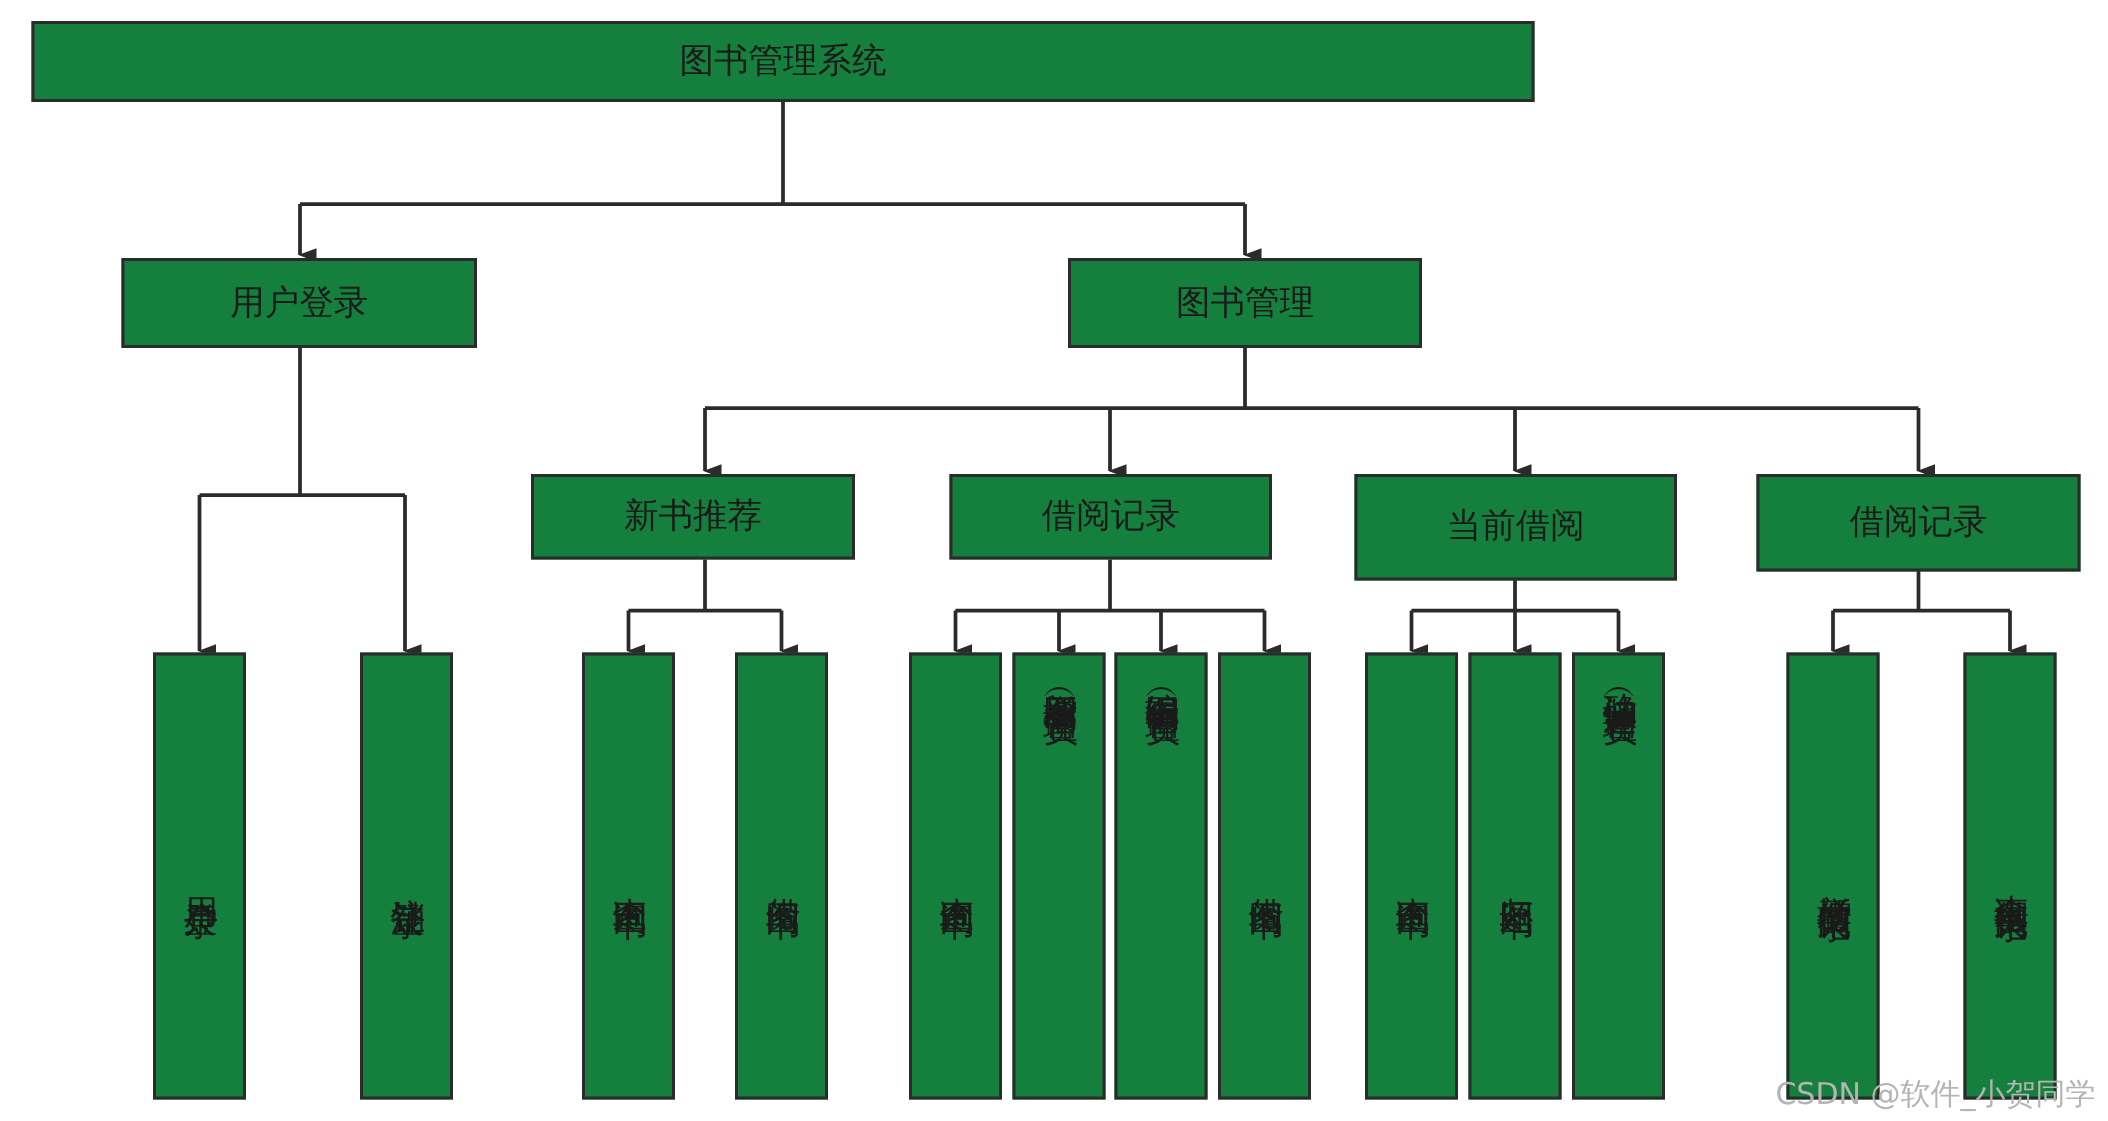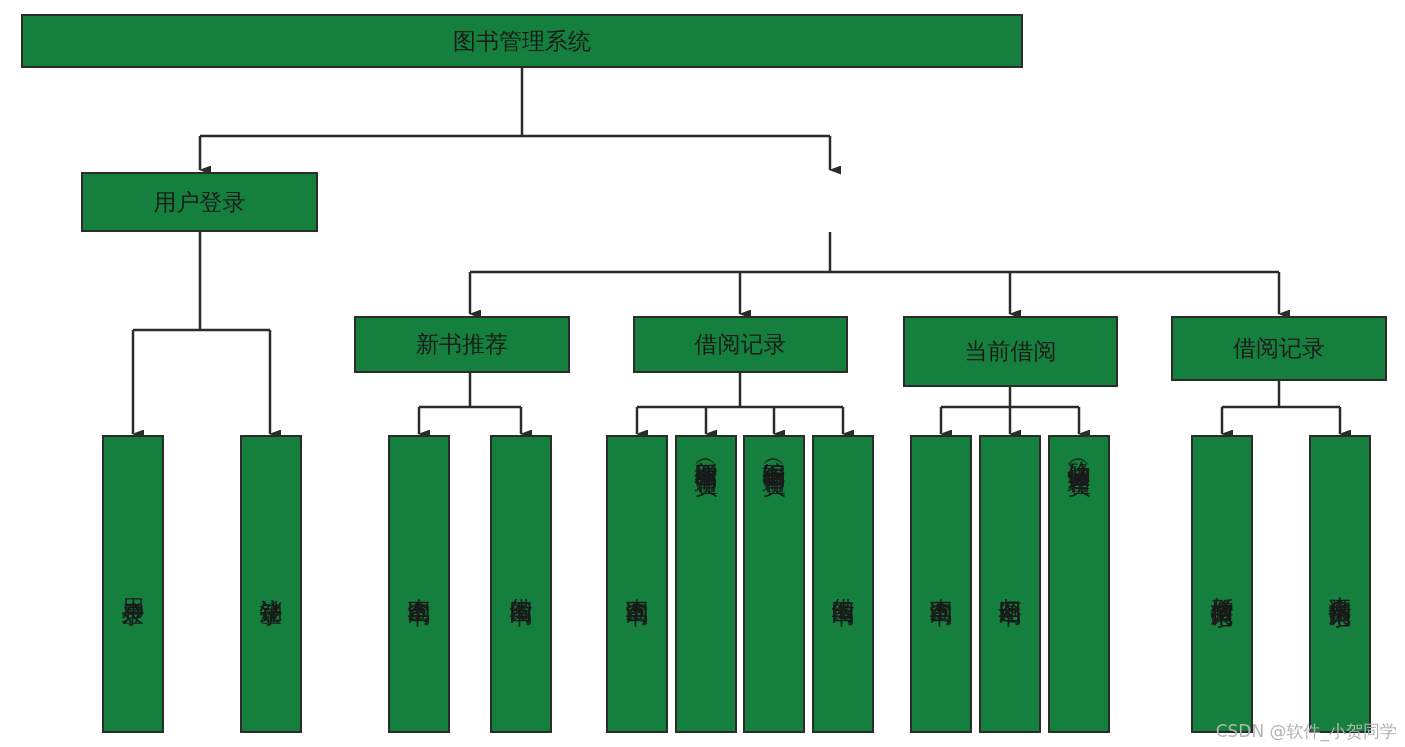--- a/index.html
+++ b/index.html
@@ -59,21 +59,21 @@
     line-height: 1;
   }
   .node.vertical.centered {
     align-items: center;
     padding-top: 0;
   }
   .watermark {
     position: absolute;
     right: 8px;
     bottom: 4px;
-    font-size: 17px;
+    font-size: 20px;
     color: #b4b4b4;
     z-index: 5;
     white-space: nowrap;
   }
 </style>
 </head>
 <body>
 
 <div id="canvas">
 
@@ -127,20 +127,23 @@
     </g>
   </svg>
 
   <div class="node root horizontal" style="left:21px; top:14px; width:1002px; height:54px;">
     <span class="lbl">图书管理系统</span>
   </div>
 
   <div class="node horizontal" style="left:81px; top:172px; width:237px; height:60px;">
     <span class="lbl">用户登录</span>
   </div>
+  <div class="node horizontal" style="left:712px; top:172px; width:236px; height:60px;">
+    <span class="lbl">图书管理</span>
+  </div>
 
   <div class="node horizontal" style="left:354px; top:316px; width:216px; height:57px;">
     <span class="lbl">新书推荐</span>
   </div>
   <div class="node horizontal" style="left:633px; top:316px; width:215px; height:57px;">
     <span class="lbl">借阅记录</span>
   </div>
   <div class="node horizontal" style="left:903px; top:316px; width:215px; height:71px;">
     <span class="lbl">当前借阅</span>
   </div>

